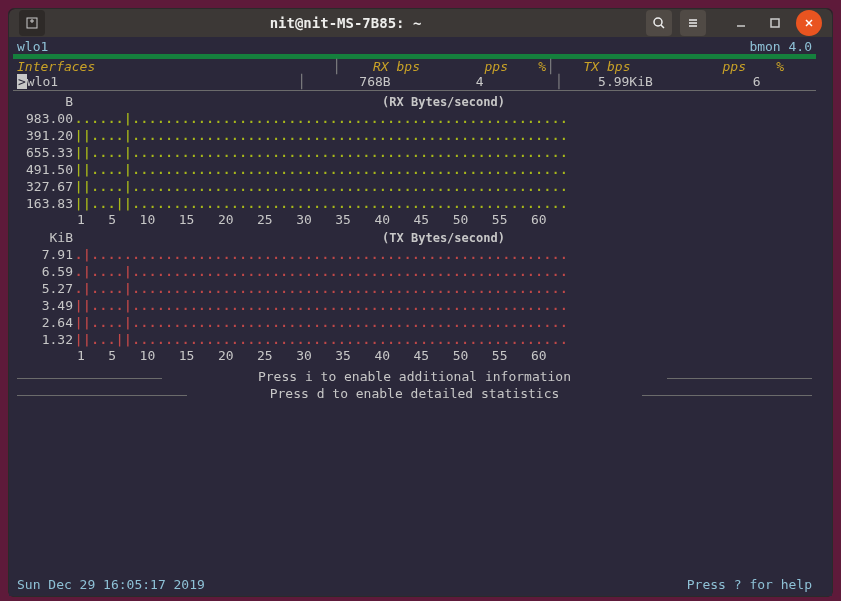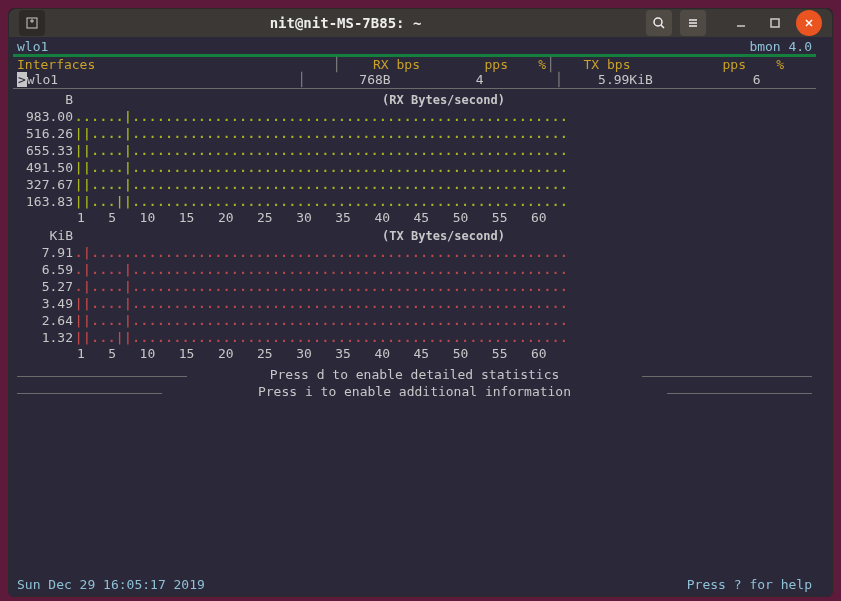--- a/index.html
+++ b/index.html
@@ -48,21 +48,22 @@
     color: #d3d0c8;
     padding: 2px 16px 4px 4px;
     display:flex;
     flex-direction:column;
     position:relative;
   }
   .topline { display:flex; background:#2b283a; color:#8ec1d6; padding:0 4px; }
   .topline .right { margin-left:auto; }
   .headrow {
     display:flex; color:#c9a227; padding:0 4px;
-    border-top:3px solid #15803d;
+    border-top:5px solid #15803d;
+    font-style:italic;
   }
   .headrow .col { white-space:pre; }
   .datarow { display:flex; padding:0 4px; color:#c7c7c7;gap:20px; }
   .datarow .col { white-space:pre; }
   .divline { border-top:1px solid #6b6b6b; height:0; margin-top:1px; }
   .chart { padding:2px 4px 0 4px; }
   .chart-row { display:flex; height:17px; align-items:center; }
   .chart-ylabel { width:58px; text-align:right; color:#c7c7c7; padding-right:2px; white-space:pre; }
   .chart-area { flex:1; white-space:pre; letter-spacing:1px; font-size:12px;font-weight:bold; }
   .rx { color:#a8b81a; }
@@ -175,21 +176,21 @@
     <div class="chart">
       <div class="chart-row">
         <div class="chart-ylabel">B</div>
         <div class="chart-area" style="color:#c7c7c7;text-align:center;letter-spacing:0">(RX Bytes/second)</div>
       </div>
       <div class="chart-row">
           <div class="chart-ylabel">983.00</div>
           <div class="chart-area rx">......|.....................................................</div>
         </div>
       <div class="chart-row">
-          <div class="chart-ylabel">516.26</div>
+          <div class="chart-ylabel">391.20</div>
           <div class="chart-area rx">||....|.....................................................</div>
         </div>
       <div class="chart-row">
           <div class="chart-ylabel">655.33</div>
           <div class="chart-area rx">||....|.....................................................</div>
         </div>
       <div class="chart-row">
           <div class="chart-ylabel">491.50</div>
           <div class="chart-area rx">||....|.....................................................</div>
         </div>
@@ -230,21 +231,21 @@
           <div class="chart-area tx">||....|.....................................................</div>
         </div>
       <div class="chart-row">
           <div class="chart-ylabel">1.32</div>
           <div class="chart-area tx">||...||.....................................................</div>
         </div>
       <div class="xaxis">1   5   10   15   20   25   30   35   40   45   50   55   60</div>
     </div>
 
     <div style="height:6px"></div>
+    <div class="footer-hint h2">Press i to enable additional information</div>
     <div class="footer-hint h1">Press d to enable detailed statistics</div>
-    <div class="footer-hint h2">Press i to enable additional information</div>
 
     <div class="statusbar">
       <span>Sun Dec 29 16:05:17 2019</span>
       <span class="right">Press ? for help</span>
     </div>
   </div>
 </div>
 
 </body></html>

